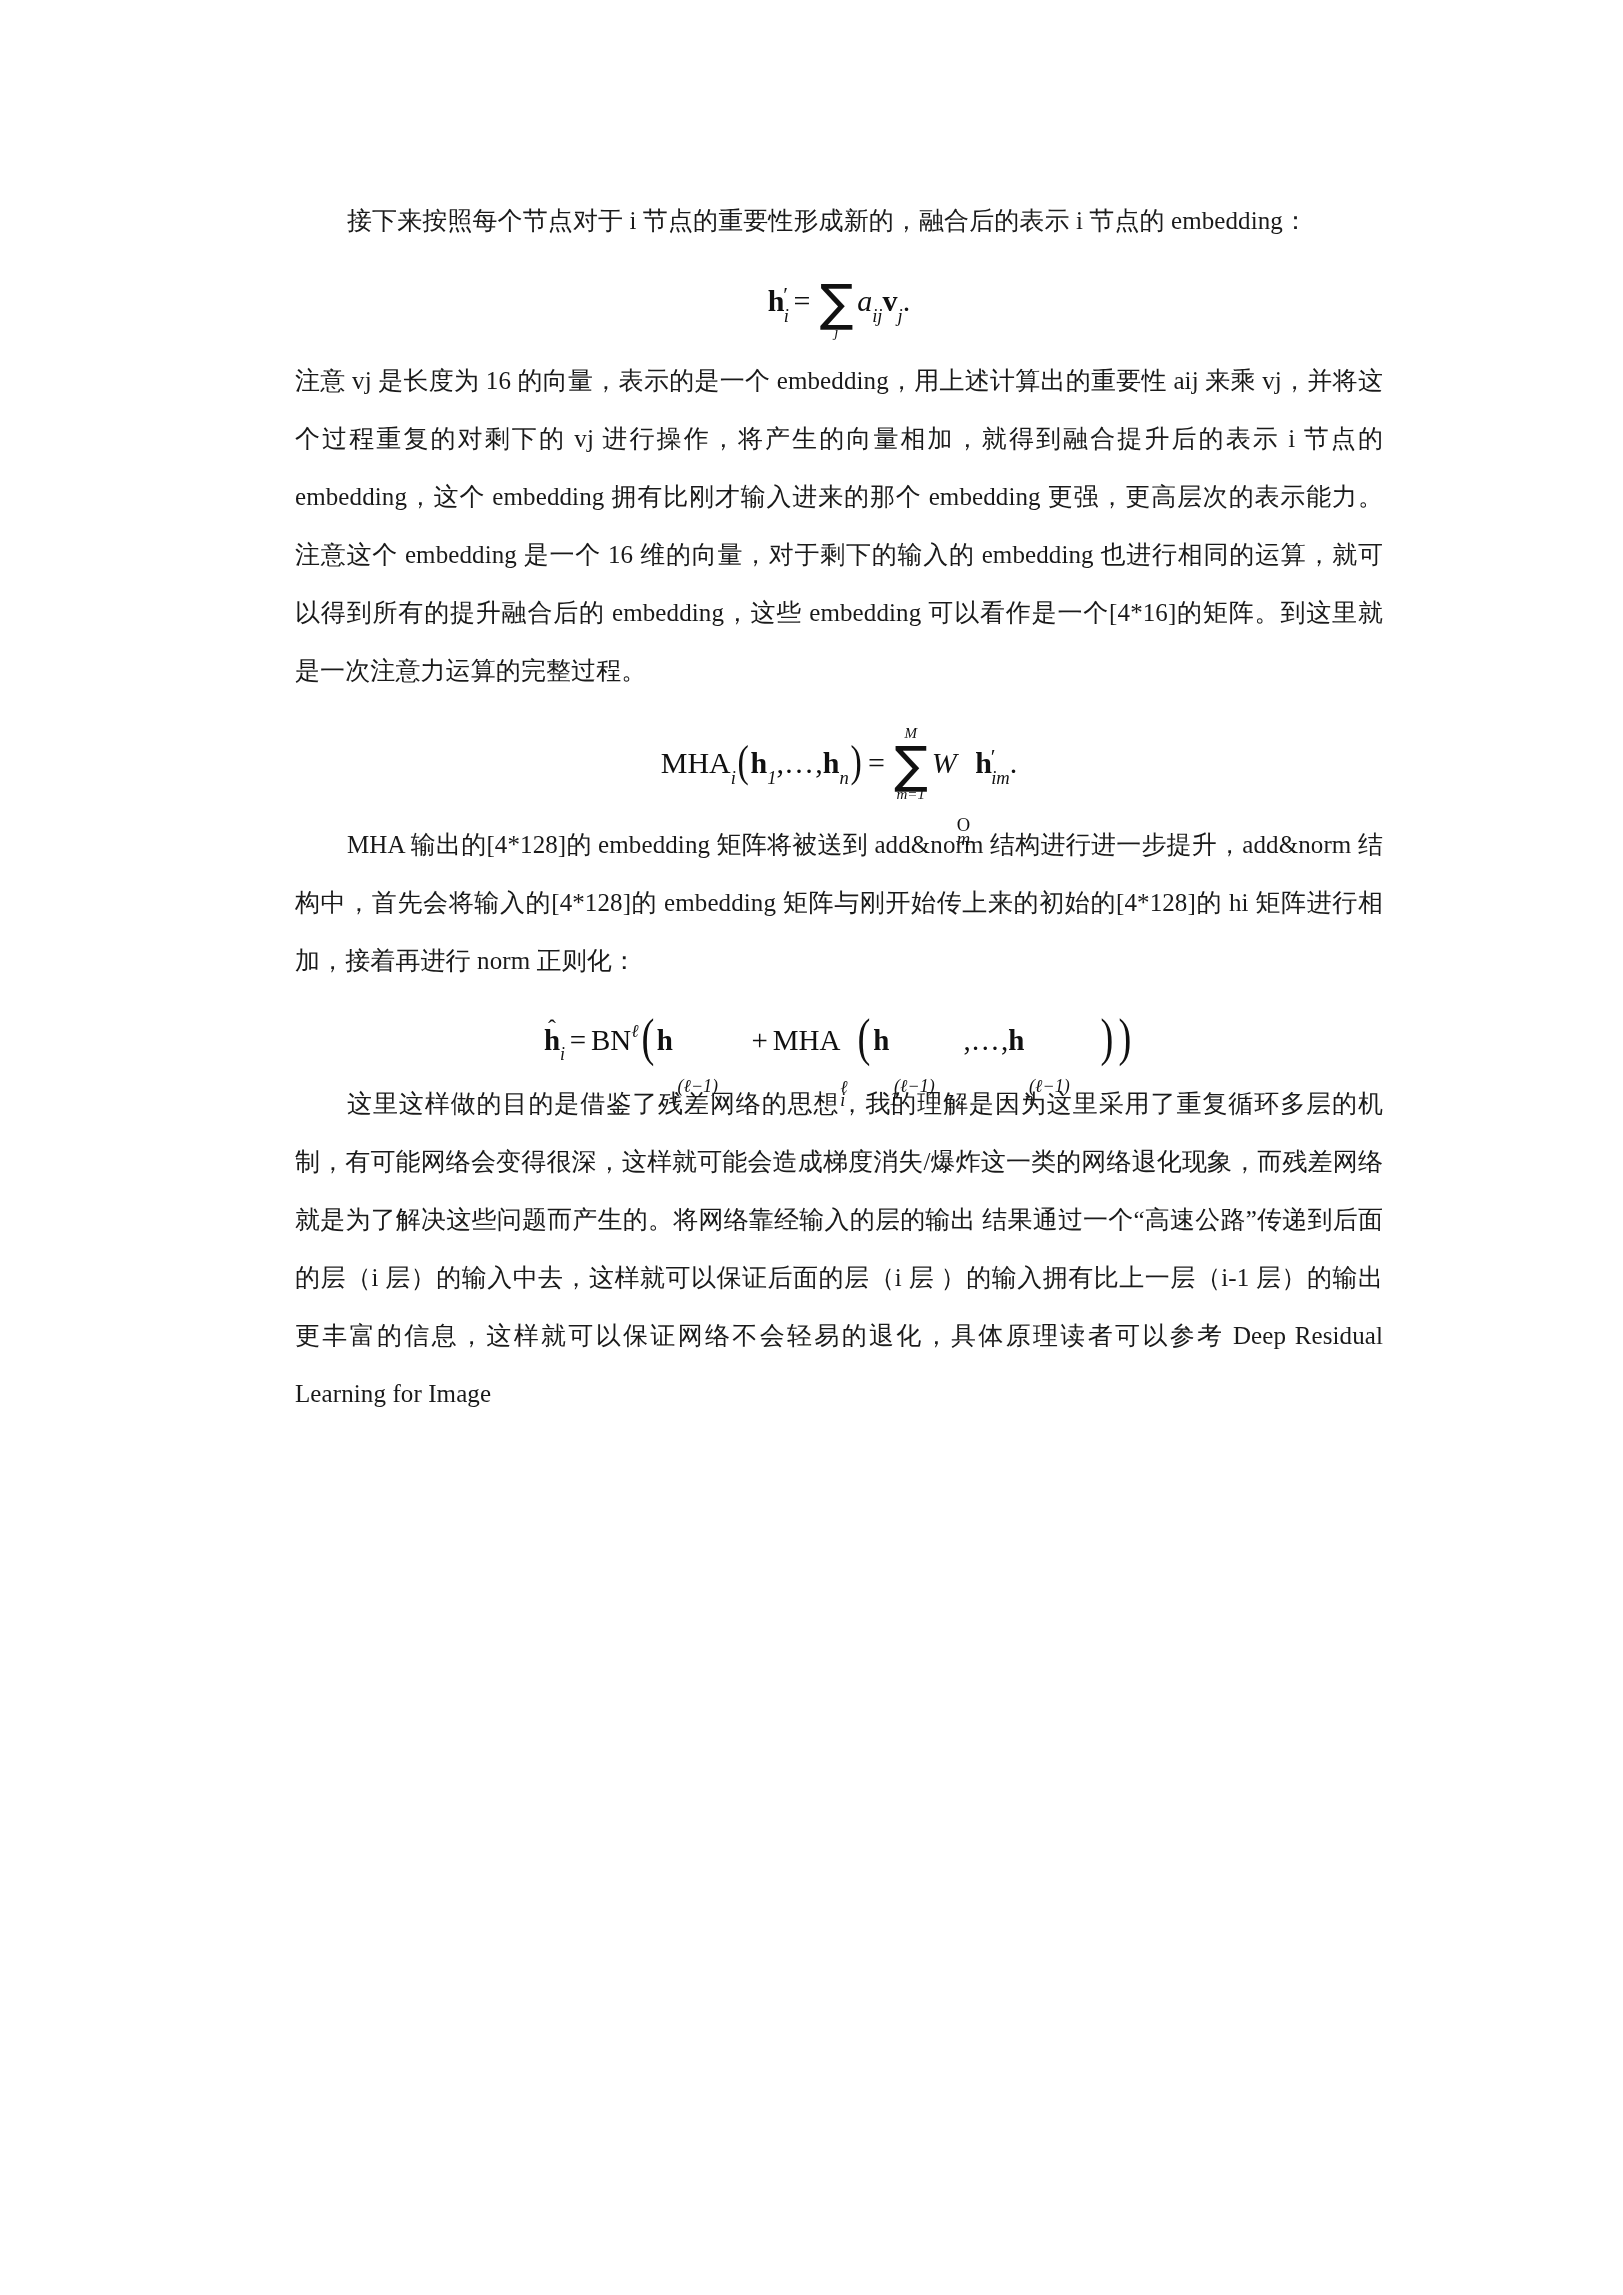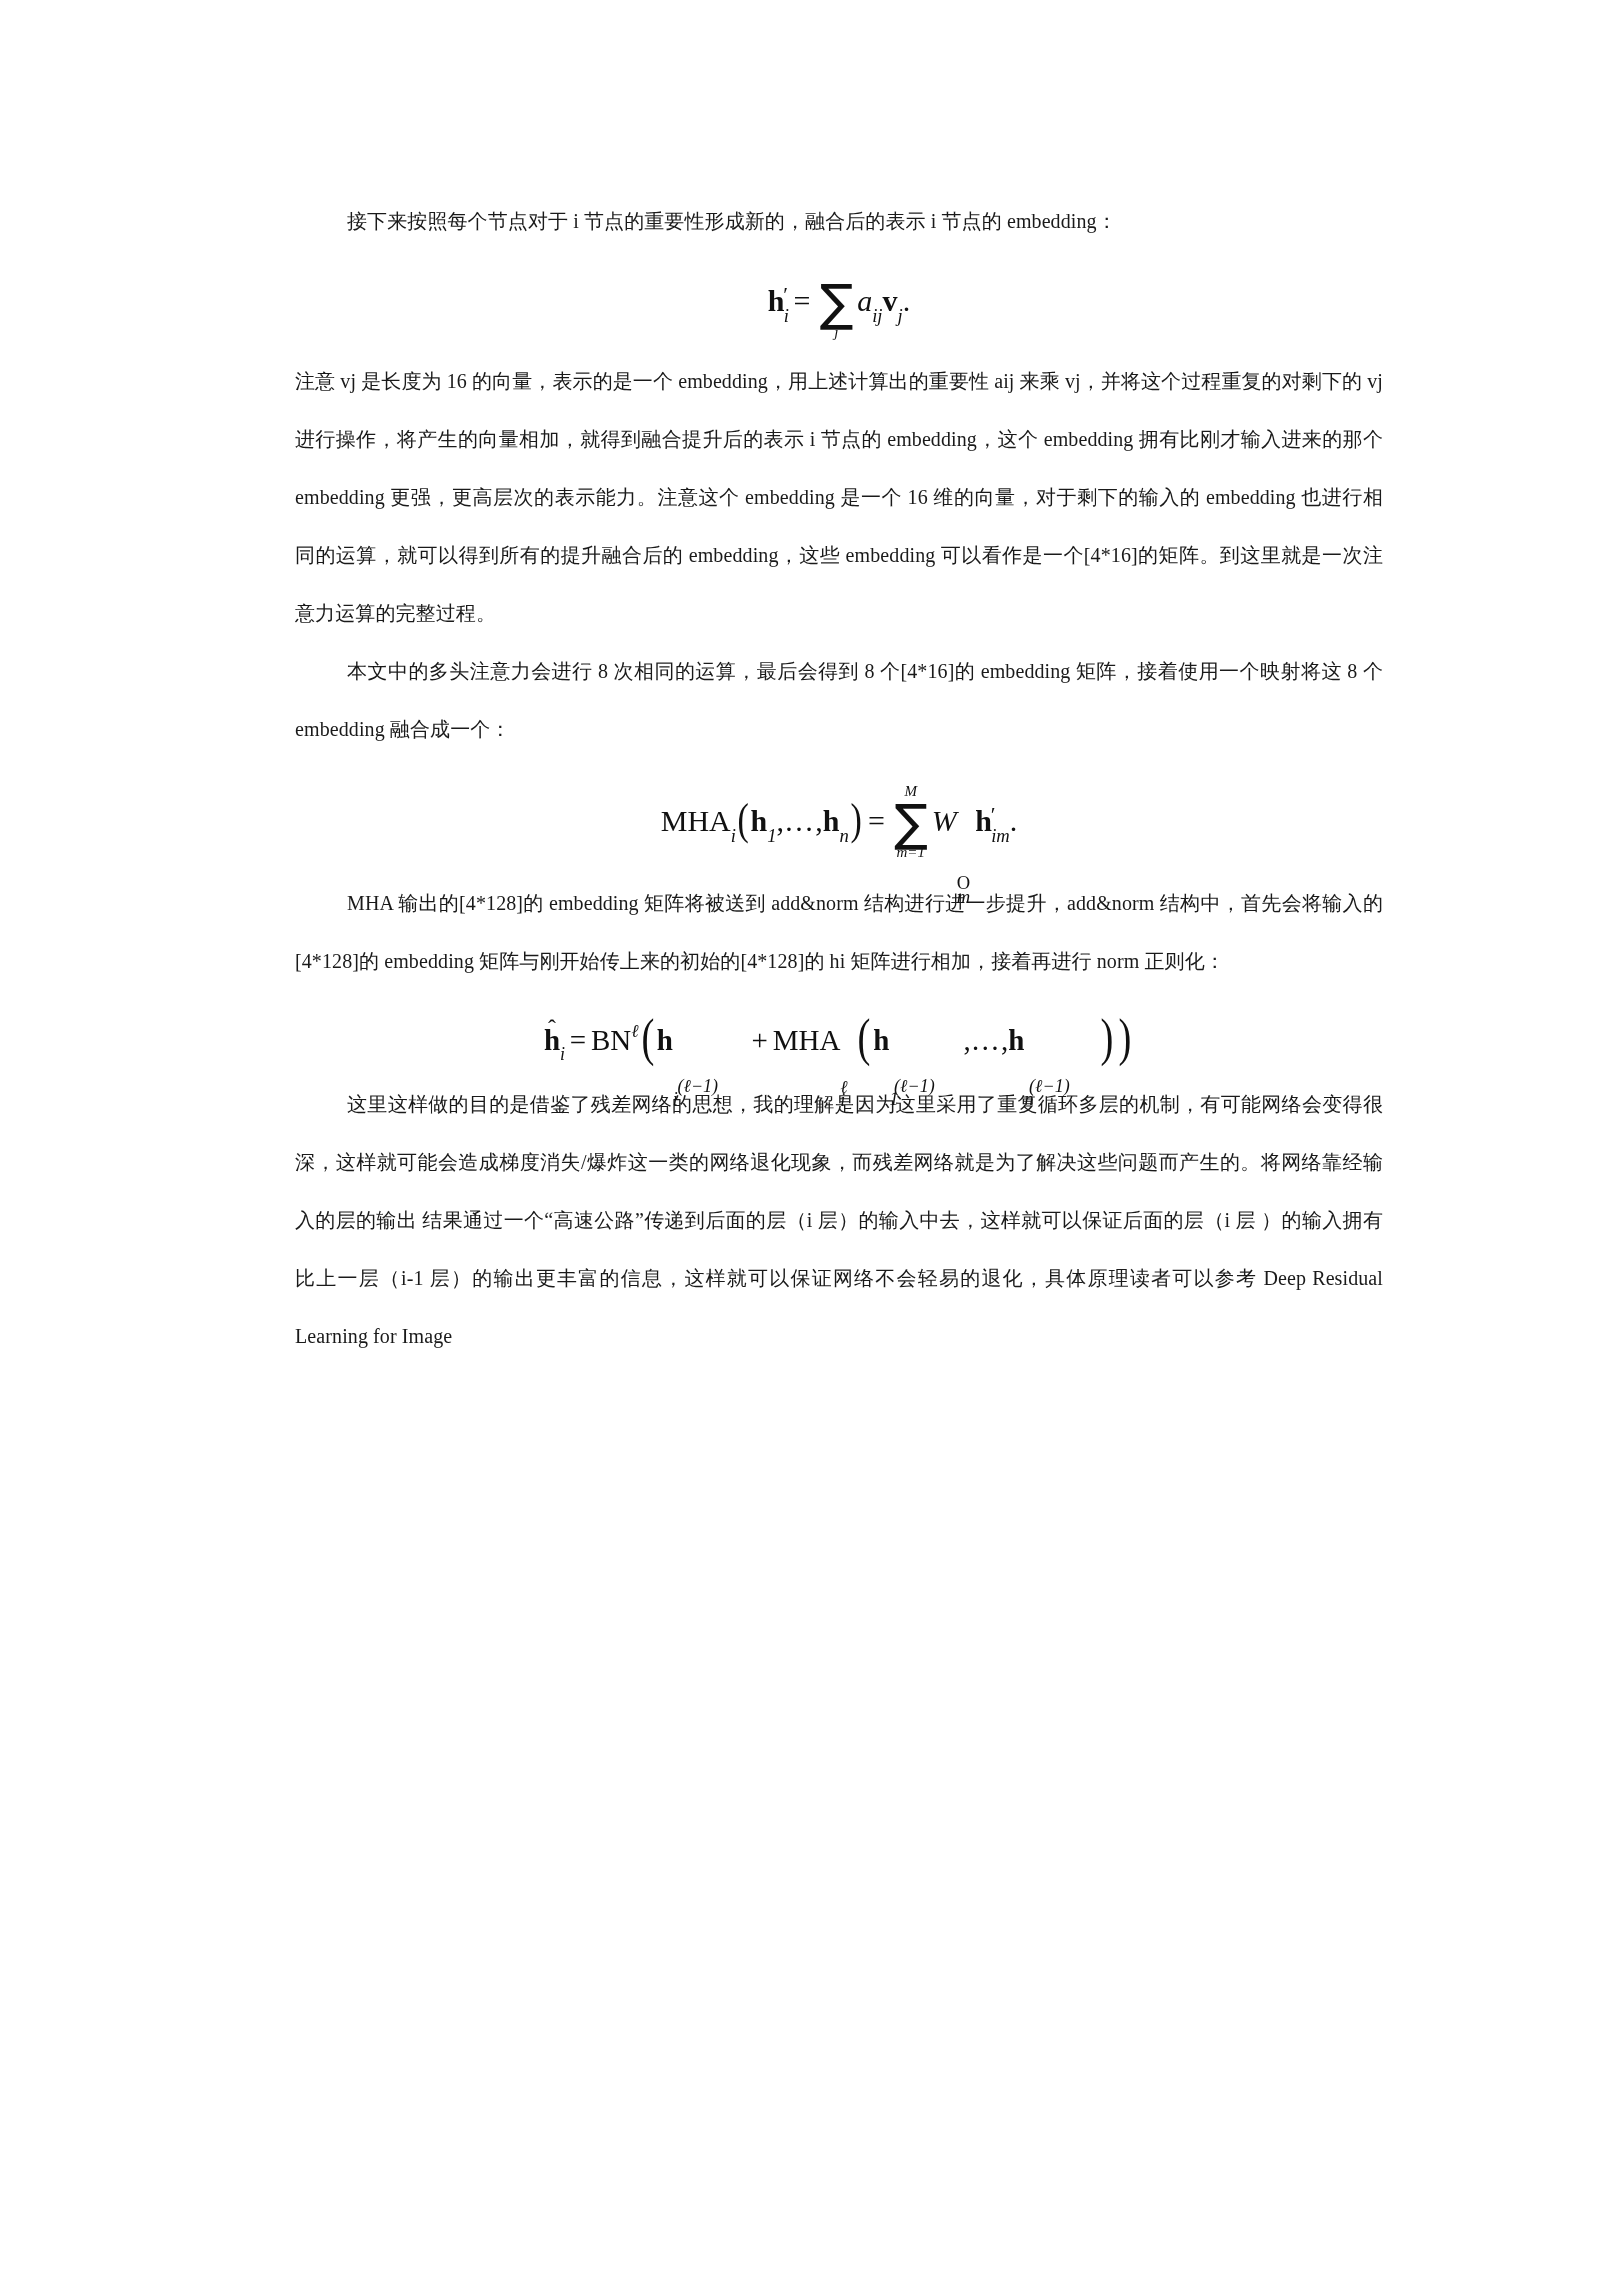--- a/index.html
+++ b/index.html
@@ -20,21 +20,21 @@
     overflow: hidden;
   }
   .textblock {
     position: absolute;
     left: 295px;
     top: 192px;
     width: 1088px;
   }
   p.para {
     margin: 0;
-    font-size: 20px;
+    font-size: 25px;
     line-height: 58px;
     text-align: justify;
     text-justify: inter-character;
     letter-spacing: 0.1px;
     color: #1a1a1a;
     font-family: "Liberation Serif", "DejaVu Serif", serif;
   }
   p.indent {
     text-indent: 52px;
   }
@@ -149,21 +149,20 @@
   <div class="textblock">
 
     <p class="para indent">接下来按照每个节点对于 i 节点的重要性形成新的，融合后的表示 i 节点的 embedding：</p>
 
     <div class="formula formula-1">
       <span class="math"><span class="mb">h</span><span class="prime" style="font-size:0.72em;position:relative;top:-0.40em;left:-0.06em;">′</span><span class="sub" style="margin-left:-0.30em;">i</span><span class="op">=</span><span class="bigop nolim-top"><span class="lim top">&nbsp;</span><span class="glyph">∑</span><span class="lim bot">j</span></span><span class="mi">a</span><span class="sub">ij</span><span class="mb">v</span><span class="sub">j</span><span class="mup">.</span></span>
     </div>
 
     <p class="para">注意 vj 是长度为 16 的向量，表示的是一个 embedding，用上述计算出的重要性 aij 来乘 vj，并将这个过程重复的对剩下的 vj 进行操作，将产生的向量相加，就得到融合提升后的表示 i 节点的  embedding，这个 embedding 拥有比刚才输入进来的那个 embedding 更强，更高层次的表示能力。注意这个 embedding 是一个 16 维的向量，对于剩下的输入的 embedding 也进行相同的运算，就可以得到所有的提升融合后的 embedding，这些 embedding 可以看作是一个[4*16]的矩阵。到这里就是一次注意力运算的完整过程。</p>
 
-    <p class="para indent">本文中的多头注意力会进行 8 次相同的运算，最后会得到 8 个[4*16]的 embedding 矩阵，接着使用一个映射将这 8 个 embedding 融合成一个：</p>
 
     <div class="formula formula-2">
       <span class="math"><span class="mup">MHA</span><span class="sub">i</span><span class="paren-sm">(</span><span class="mb">h</span><span class="sub">1</span><span class="mup">,</span><span class="cdots">…</span><span class="mup">,</span><span class="mb">h</span><span class="sub">n</span><span class="paren-sm">)</span><span class="op">=</span><span class="bigop"><span class="lim top">M</span><span class="glyph">∑</span><span class="lim bot">m=1</span></span><span class="mi">W</span><span style="display:inline-block;position:relative;width:0.62em;"><span class="sup" style="position:absolute;left:0;top:-0.30em;font-style:normal;">O</span><span class="sub" style="position:absolute;left:0;top:0.42em;">m</span></span><span class="mb">h</span><span class="prime" style="font-size:0.72em;position:relative;top:-0.40em;left:-0.06em;">′</span><span class="sub" style="margin-left:-0.30em;">im</span><span class="mup">.</span></span>
     </div>
 
 
     <p class="para indent">MHA 输出的[4*128]的 embedding 矩阵将被送到 add&amp;norm 结构进行进一步提升，add&amp;norm 结构中，首先会将输入的[4*128]的 embedding 矩阵与刚开始传上来的初始的[4*128]的 hi 矩阵进行相加，接着再进行 norm 正则化：</p>
 
     <div class="formula formula-3">
       <span class="math" style="font-size:29px;"><span class="hatwrap"><span class="hat">ˆ</span><span class="mb">h</span></span><span class="sub">i</span><span class="op">=</span><span class="mup">BN</span><span class="sup" style="font-style:italic;">ℓ</span><span class="paren">(</span><span class="mb">h</span><span style="display:inline-block;position:relative;width:2.55em;"><span class="sub" style="position:absolute;left:0;top:0.40em;">i</span><span class="sup" style="position:absolute;left:0.26em;top:-0.34em;font-style:italic;">(ℓ−1)</span></span><span class="op">+</span><span class="mup">MHA</span><span style="display:inline-block;position:relative;width:0.52em;"><span class="sub" style="position:absolute;left:0;top:0.42em;">i</span><span class="sup" style="position:absolute;left:0;top:-0.30em;font-style:italic;">ℓ</span></span><span class="paren">(</span><span class="mb">h</span><span style="display:inline-block;position:relative;width:2.55em;"><span class="sub" style="position:absolute;left:0;top:0.40em;">1</span><span class="sup" style="position:absolute;left:0.26em;top:-0.34em;font-style:italic;">(ℓ−1)</span></span><span class="mup">,</span><span class="cdots">…</span><span class="mup">,</span><span class="mb">h</span><span style="display:inline-block;position:relative;width:2.55em;"><span class="sub" style="position:absolute;left:0;top:0.40em;">n</span><span class="sup" style="position:absolute;left:0.26em;top:-0.34em;font-style:italic;">(ℓ−1)</span></span><span class="paren">)</span><span class="paren">)</span></span>

